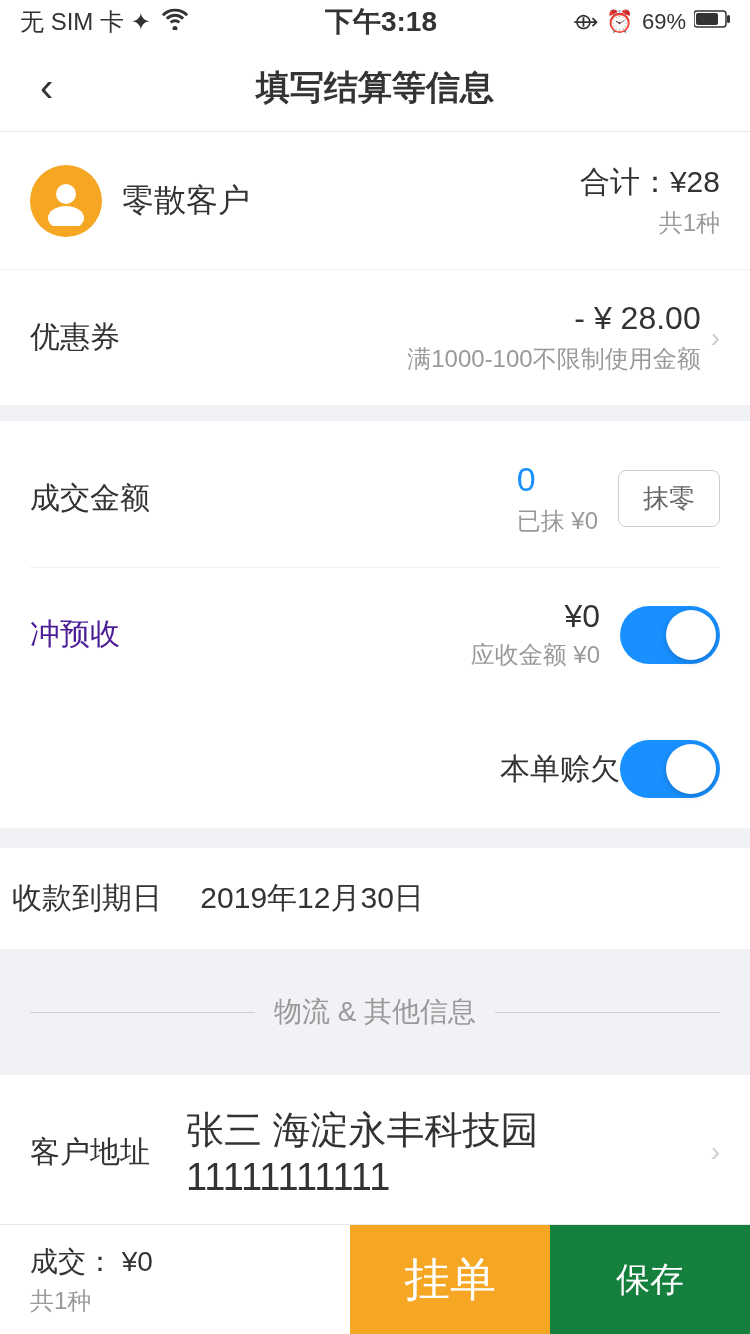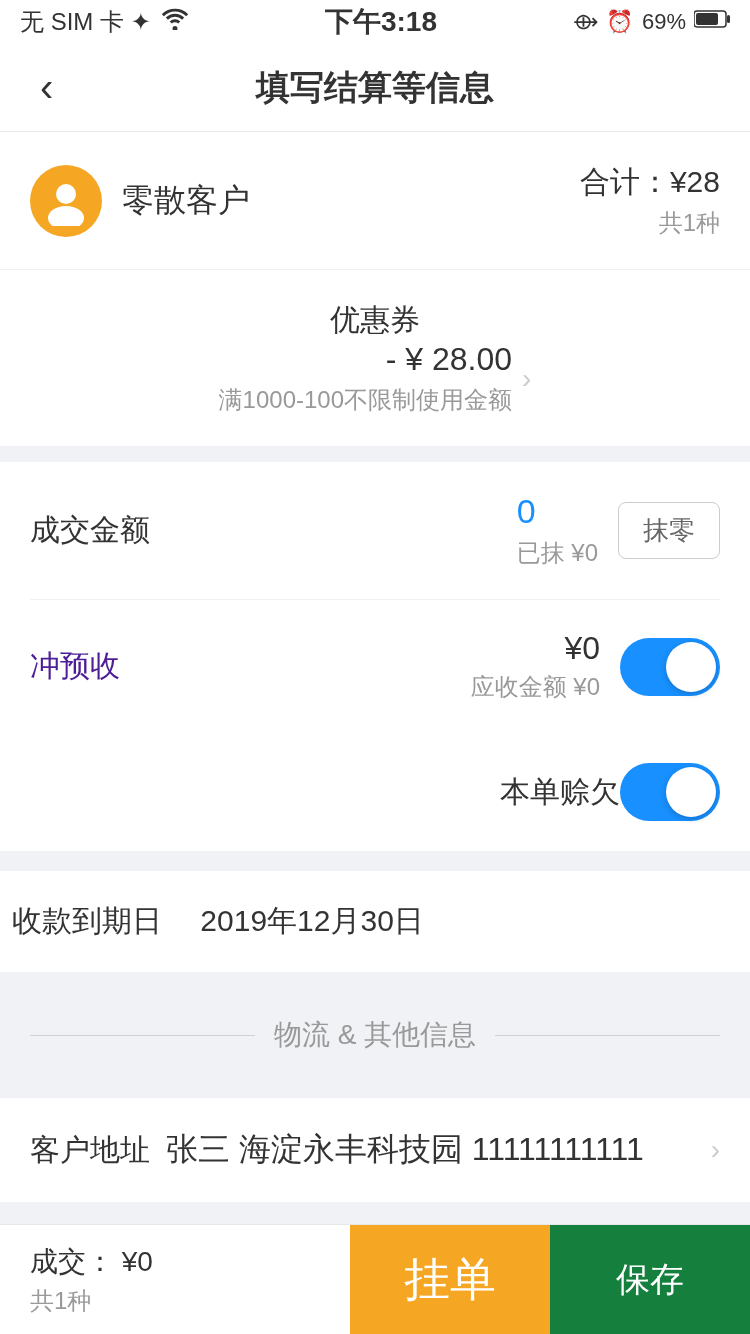--- a/index.html
+++ b/index.html
@@ -92,38 +92,37 @@
     .total-count { font-size: 24px; color: #999; margin-top: 4px; }
 
     
     .coupon-row {
       padding: 30px 30px;
       background: #fff;
       border-top: 1px solid #f0f0f0;
       display: flex;
       align-items: center;
       justify-content: space-between;
-      flex-direction: column;
     }
     .coupon-label { font-size: 30px; color: #333; }
     .coupon-right { text-align: right; }
     .coupon-discount { font-size: 32px; color: #333; font-weight: 500; }
     .coupon-desc { font-size: 24px; color: #999; margin-top: 6px; }
     .chevron { font-size: 28px; color: #ccc; margin-left: 10px; }
 
     
     .divider-section {
       height: 20px;
       background: #f0f2f5;
     }
 
     
     .amount-section {
       background: #fff;
-      padding: 0 30px;
+      padding: 9px 30px;
     }
     .amount-row {
       display: flex;
       align-items: center;
       justify-content: space-between;
       padding: 30px 0;
       border-bottom: 1px solid #f0f0f0;
     }
     .amount-label { font-size: 30px; color: #333; }
     .amount-right { display: flex; align-items: center; gap: 20px; }
@@ -215,21 +214,21 @@
     
     .address-section {
       background: #fff;
       padding: 30px 30px;
       display: flex;
       align-items: center;
       justify-content: space-between;
       margin-top: 20px;
     }
     .address-label { font-size: 30px; color: #333; min-width: 120px; }
-    .address-value { font-size: 32px; color: #333; flex: 1; margin-left: 16px; }
+    .address-value { font-size: 38px; color: #333; flex: 1; margin-left: 36px; }
     .address-chevron { font-size: 28px; color: #ccc; }
 
     
     .bottom-bar {
       position: fixed;
       bottom: 0;
       width: 750px;
       height: 110px;
       display: flex;
       align-items: center;

